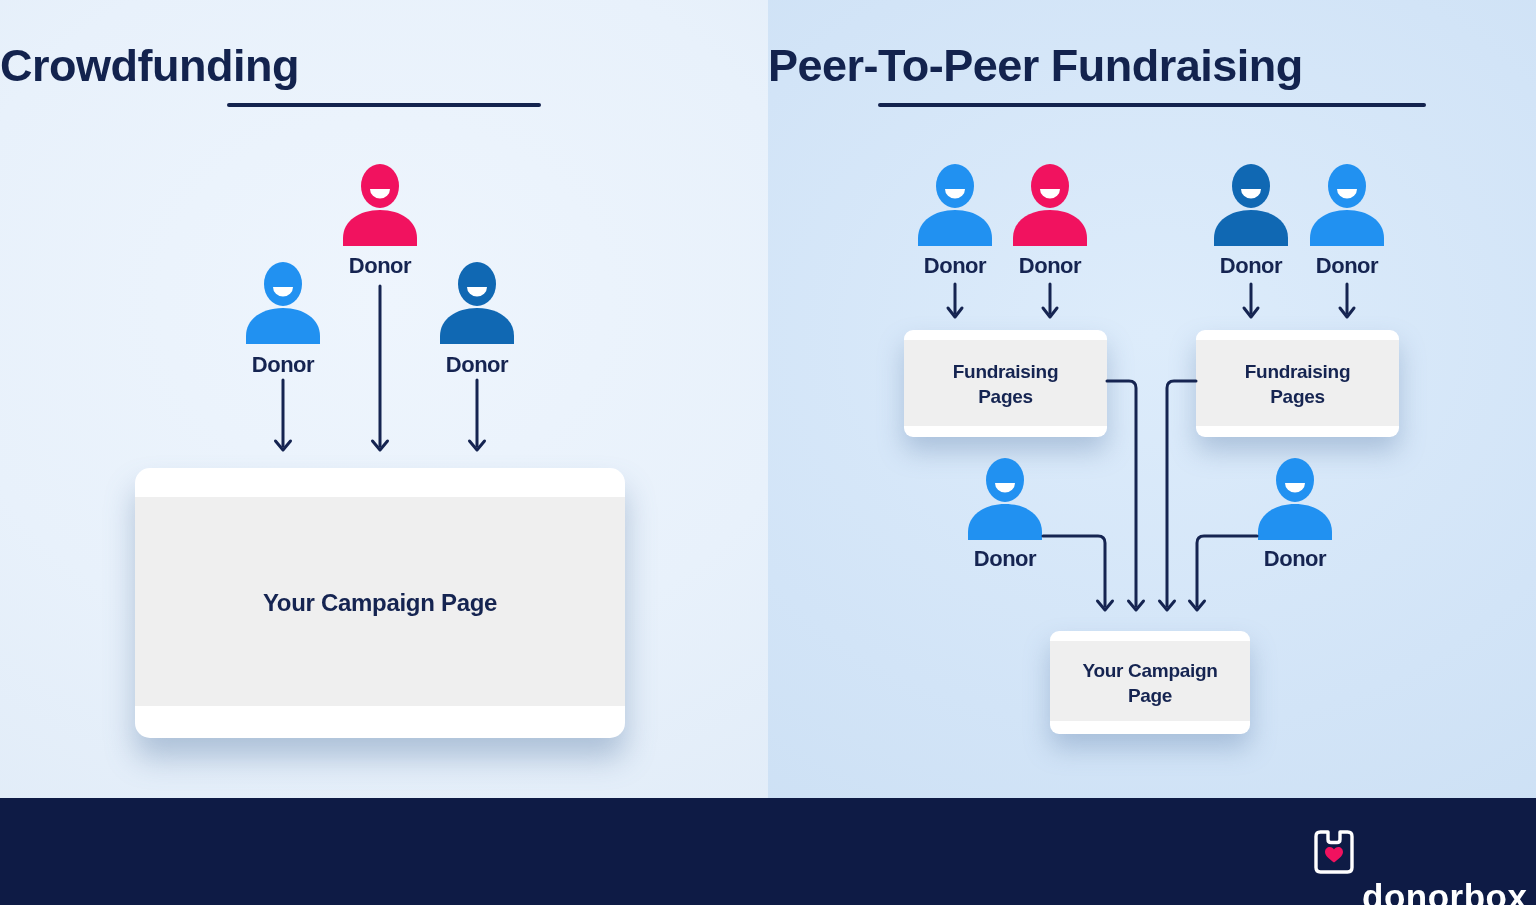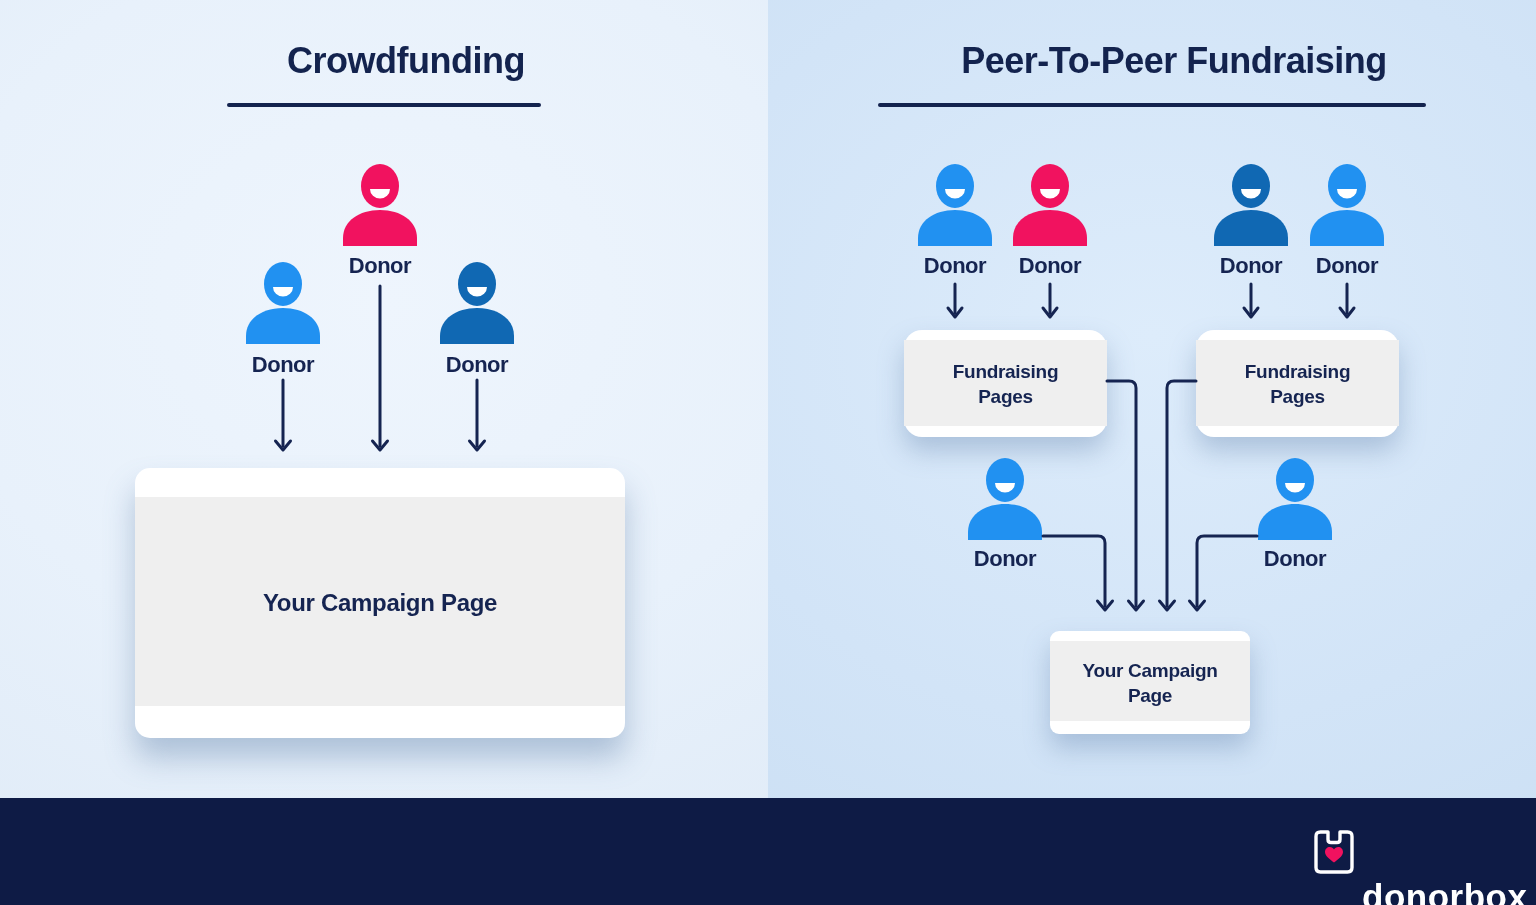--- a/index.html
+++ b/index.html
@@ -17,22 +17,22 @@
   .panel-right{
     left:768px;top:0;width:768px;height:798px;
     background:radial-gradient(120% 95% at 50% 42%, #ddecfb 0%, #d2e4f7 52%, #c8ddf2 100%);
   }
   .footer-bar{
     left:0;top:798px;width:1536px;height:107px;
     background:var(--footer-bg,#0e1b45);
   }
   
   .panel-title{
-    top:40px;width:812px;text-align:center;
-    font-size:36px;font-weight:bold;letter-spacing:-0.5px;
+    top:40px;width:812px;text-align:left;
+    font-size:45px;font-weight:bold;letter-spacing:-0.5px;
     color:var(--title-navy,#13234e);
   }
   .title-underline{height:3.5px;background:var(--title-navy,#13234e);border-radius:2px;}
   
   .donor{color:var(--blue,#2191f1);}
   .donor--blue{color:var(--blue,#2191f1);}
   .donor--dark_blue{color:var(--dark-blue,#1068b3);}
   .donor--pink{color:var(--pink,#f1125f);}
   .donor-label{
     width:120px;text-align:center;
@@ -50,21 +50,21 @@
   }
   .page-box .box-label{
     position:absolute;left:0;top:0;width:100%;height:100%;
     display:flex;align-items:center;justify-content:center;text-align:center;
     font-weight:bold;color:var(--navy,#152451);letter-spacing:-0.3px;
   }
   .campaign-left{left:135px;top:468px;width:490px;height:270px;border-radius:15px;
     box-shadow:0 20px 30px rgba(96,128,170,0.42);}
   .campaign-left .gray-band{top:29px;height:209px;}
   .campaign-left .box-label{font-size:24px;}
-  .fund-box{top:330px;width:203px;height:107px;border-radius:18px;}
+  .fund-box{top:330px;width:203px;height:107px;border-radius:9px;}
   .fund-box .gray-band{top:10px;height:86px;}
   .fund-box .box-label span{display:block;max-width:140px;margin:0 auto;font-size:19px;line-height:25px;}
   .campaign-right{left:1050px;top:631px;width:200px;height:103px;border-radius:9px;}
   .campaign-right .gray-band{top:10px;height:80px;}
   .campaign-right .box-label span{display:block;max-width:150px;margin:0 auto;font-size:19px;line-height:25px;}
   
   svg.overlay{left:0;top:0;}
   .connector{stroke:var(--navy,#152451);stroke-width:3;fill:none;
     stroke-linecap:round;stroke-linejoin:round;}
   

